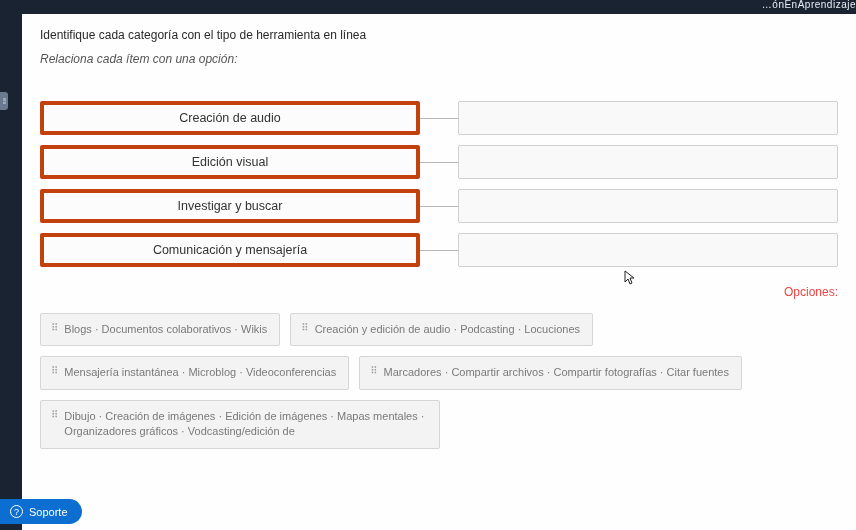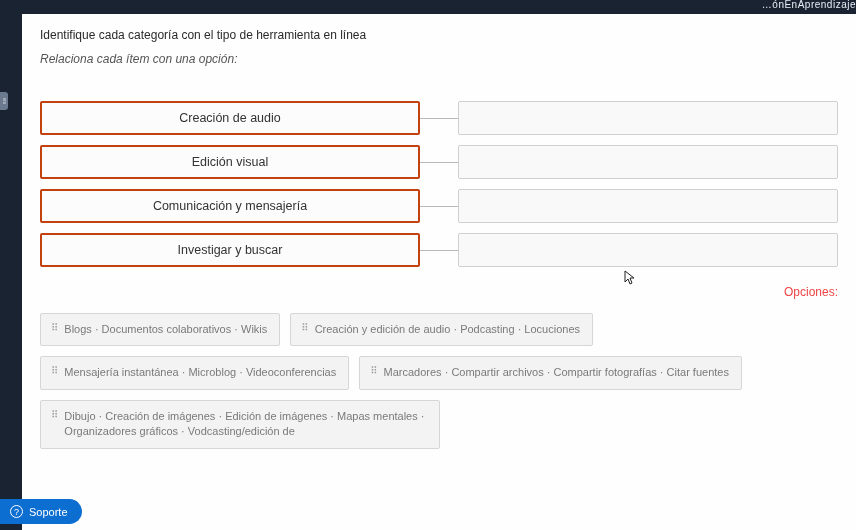--- a/index.html
+++ b/index.html
@@ -52,21 +52,21 @@
     }
     .rows { display: flex; flex-direction: column; gap: 10px; margin-bottom: 18px;}
     .row {
       display: flex;
       align-items: center;
       gap: 0;
     }
     .cat {
       flex: 0 0 380px;
       height: 34px;
-      border: 2px solid #c2410c;
+      border: 4px solid #c2410c;
       border-radius: 2px;
       background: #fcfcfc;
       display: flex;
       align-items: center;
       justify-content: center;
       font-size: 12.5px;
       color: #333;
     }
     .connector {
       flex: 0 0 38px;
@@ -170,26 +170,26 @@
       <div class="cat">Creación de audio</div>
       <div class="connector"></div>
       <div class="drop"></div>
     </div>
     <div class="row">
       <div class="cat">Edición visual</div>
       <div class="connector"></div>
       <div class="drop"></div>
     </div>
     <div class="row">
+      <div class="cat">Investigar y buscar</div>
+      <div class="connector"></div>
+      <div class="drop"></div>
+    </div>
+    <div class="row">
       <div class="cat">Comunicación y mensajería</div>
-      <div class="connector"></div>
-      <div class="drop"></div>
-    </div>
-    <div class="row">
-      <div class="cat">Investigar y buscar</div>
       <div class="connector"></div>
       <div class="drop"></div>
     </div>
   </div>
 
   <div class="opts-label">Opciones:</div>
 
   <div class="opts">
     <div class="chip">
       <span class="handle">⠿</span>

